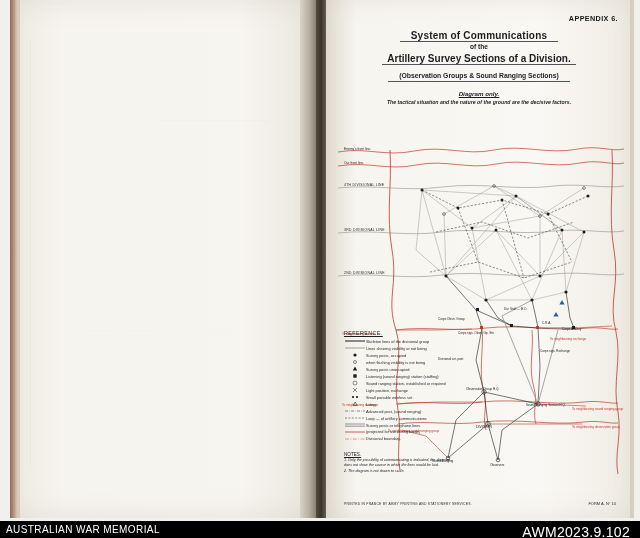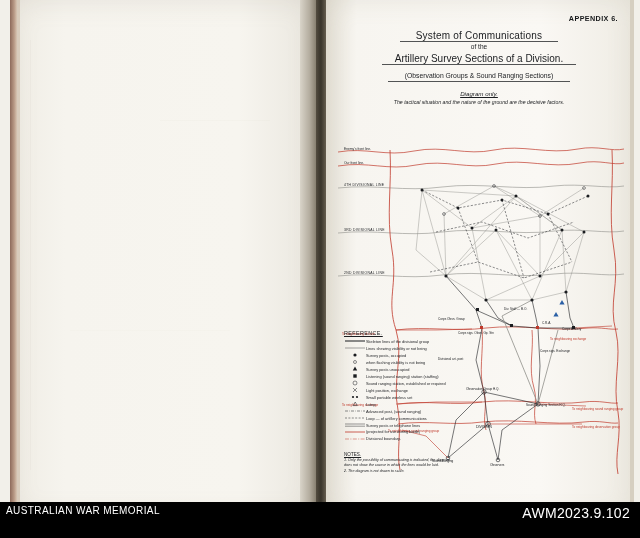--- a/index.html
+++ b/index.html
@@ -26,27 +26,27 @@
   
   .right-page{position:absolute;left:326px;top:0;width:306px;height:518px;
     background:linear-gradient(90deg,#e5e1d7 0%,#f7f5f0 10%,#faf8f4 70%,#efece4 100%);
     box-shadow:inset 0 0 26px rgba(150,140,120,.16);}
   .right-edge{position:absolute;left:630px;top:0;width:4px;height:518px;background:#d6cfc1;}
 
   
   .fold{position:absolute;background:rgba(160,150,130,.25);}
 
   
-  .footer{position:absolute;left:0;bottom:0;width:640px;height:36px;background:#000000;color:#ffffff;}
+  .footer{position:absolute;left:0;bottom:0;width:640px;height:17px;background:#000000;color:#ffffff;}
   .footer .awm{position:absolute;left:6px;top:3px;font-size:10px;letter-spacing:.4px;}
   .footer .acc{position:absolute;right:10px;top:3px;font-size:14px;letter-spacing:.3px;}
 
   
   .appendix{position:absolute;right:14px;top:14px;font-size:7.2px;font-weight:bold;letter-spacing:.4px;color:#16181a;}
-  .t1{position:absolute;width:100%;text-align:center;color:#1b1d20;}
+  .t1{position:absolute;width:100%;text-align:center;color:#1b1d20;font-weight:bold;}
   .title-main{top:30px;font-size:10px;letter-spacing:.2px;}
   .title-of{top:43px;font-size:6.6px;}
   .title-sub{top:53px;font-size:10px;}
   .title-paren{top:72px;font-size:6.8px;}
   .title-diag{top:90px;font-size:6.2px;font-style:italic;text-decoration:underline;}
   .title-note{top:99px;font-size:5.2px;font-style:italic;}
   .ul-line{position:absolute;height:1px;background:#1b1d20;opacity:.75;}
 
   
   .map{position:absolute;left:0;top:0;width:306px;height:518px;}

